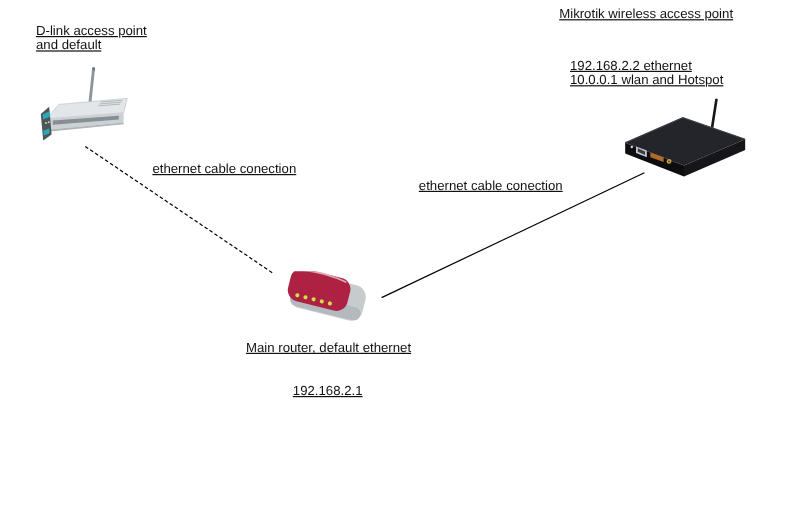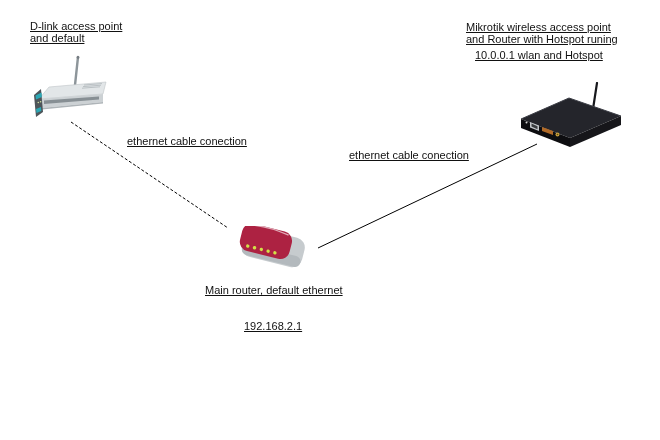--- a/index.html
+++ b/index.html
@@ -74,26 +74,26 @@
       <circle cx="33" cy="26" r="1.7" fill="#d2e047"></circle>
       <circle cx="40" cy="26" r="1.7" fill="#d2e047"></circle>
     </g>
   </svg>
 
   <div class="lbl" style="left:30px;top:20px">
     <div>D-link access point</div>
     <div>and default</div>
   </div>
 
-  <div class="lbl" style="left:466px;top:21px">
+  <div class="lbl" style="left:466px;top:6px">
     <div>Mikrotik wireless access point</div>
-    <div>and Router with Hotspot runing</div>
   </div>
 
   <div class="lbl" style="left:475px;top:49px">
+    <div>192.168.2.2 ethernet</div>
     <div>10.0.0.1 wlan and Hotspot</div>
   </div>
 
   <div class="lbl" style="left:127px;top:135px">ethernet cable conection</div>
 
   <div class="lbl" style="left:349px;top:149px">ethernet cable conection</div>
 
   <div class="lbl" style="left:205px;top:284px">
     <div>Main router, default ethernet</div>
   </div>

